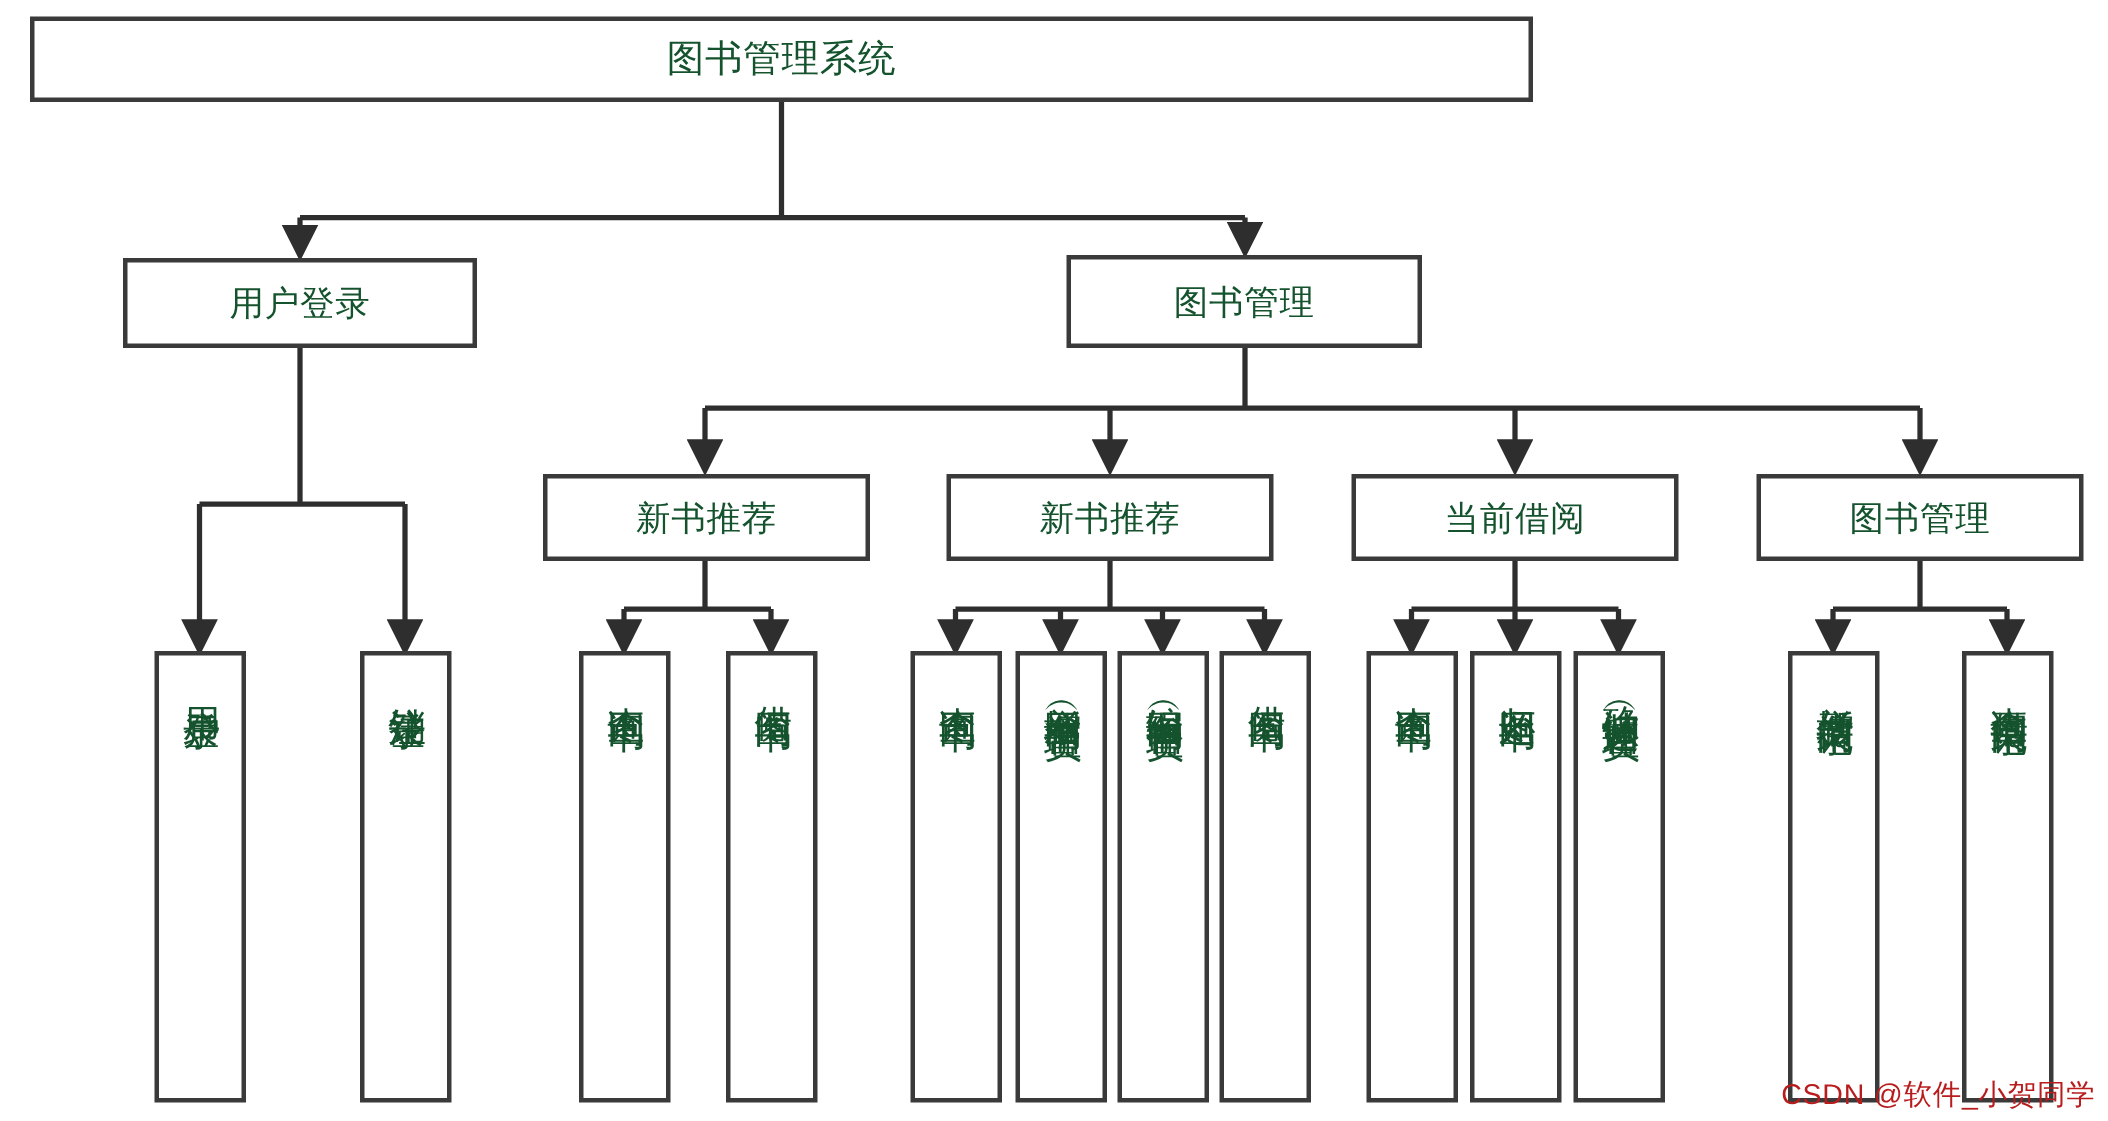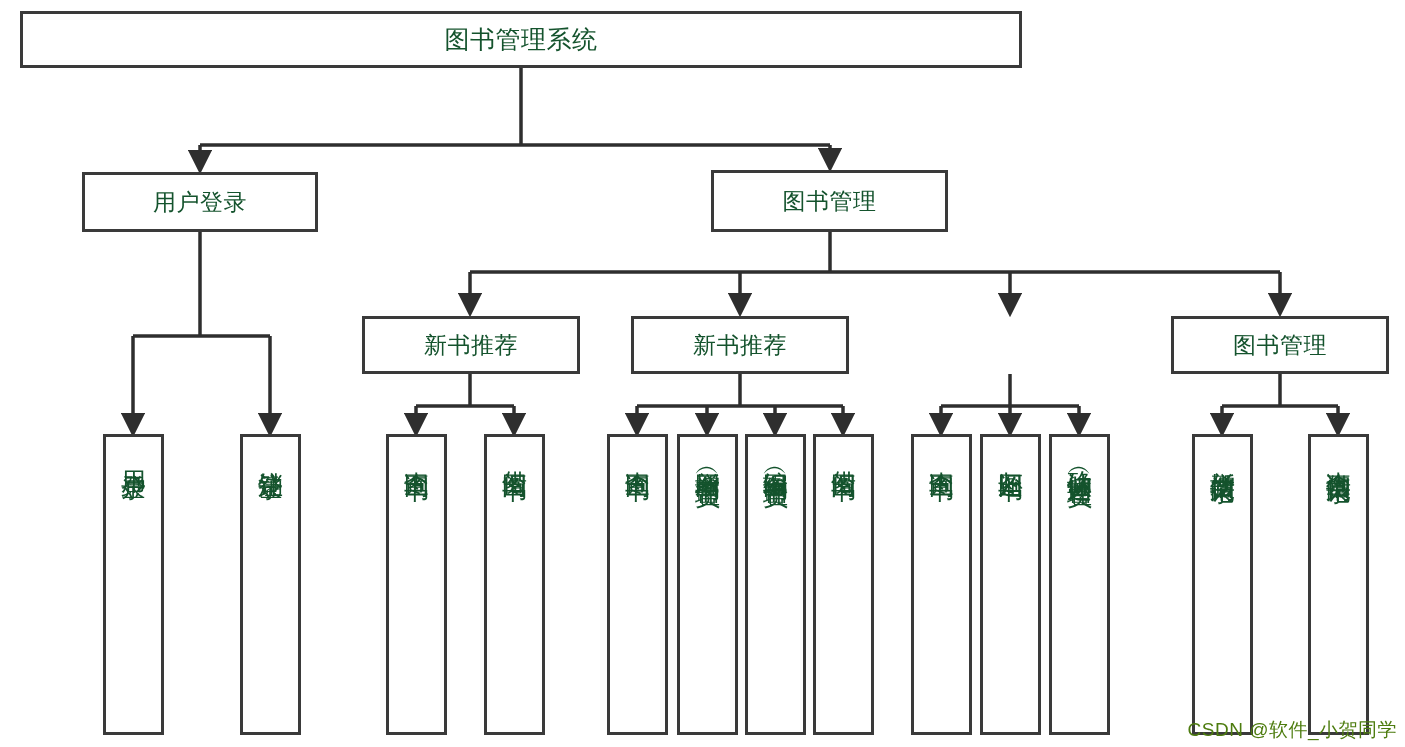--- a/index.html
+++ b/index.html
@@ -63,21 +63,21 @@
     font-size: 25px;
     line-height: 1.0;
     letter-spacing: 2px;
     white-space: nowrap;
   }
   .watermark {
     position: absolute;
     right: 8px;
     bottom: 4px;
     font-size: 19px;
-    color: #4d7c0f;
+    color: #b91c1c;
     white-space: nowrap;
     z-index: 5;
     letter-spacing: 0.5px;
   }
 </style>
 </head>
 <body>
 
 <div id="canvas">
 
@@ -144,20 +144,23 @@
   <div class="node branch" style="left:362px; top:316px; width:218px; height:58px;">
     <span class="label">新书推荐</span>
   </div>
 
   <div class="node branch" style="left:711px; top:170px; width:237px; height:62px;">
     <span class="label">图书管理</span>
   </div>
   <div class="node branch" style="left:631px; top:316px; width:218px; height:58px;">
     <span class="label">新书推荐</span>
   </div>
+  <div class="node branch" style="left:901px; top:316px; width:218px; height:58px;">
+    <span class="label">当前借阅</span>
+  </div>
   <div class="node branch" style="left:1171px; top:316px; width:218px; height:58px;">
     <span class="label">图书管理</span>
   </div>
 
   <div class="node leaf" style="left:103px; top:434px; width:61px; height:301px;">
     <span class="label">用户登录</span>
   </div>
   <div class="node leaf" style="left:240px; top:434px; width:61px; height:301px;">
     <span class="label">注销登录</span>
   </div>

